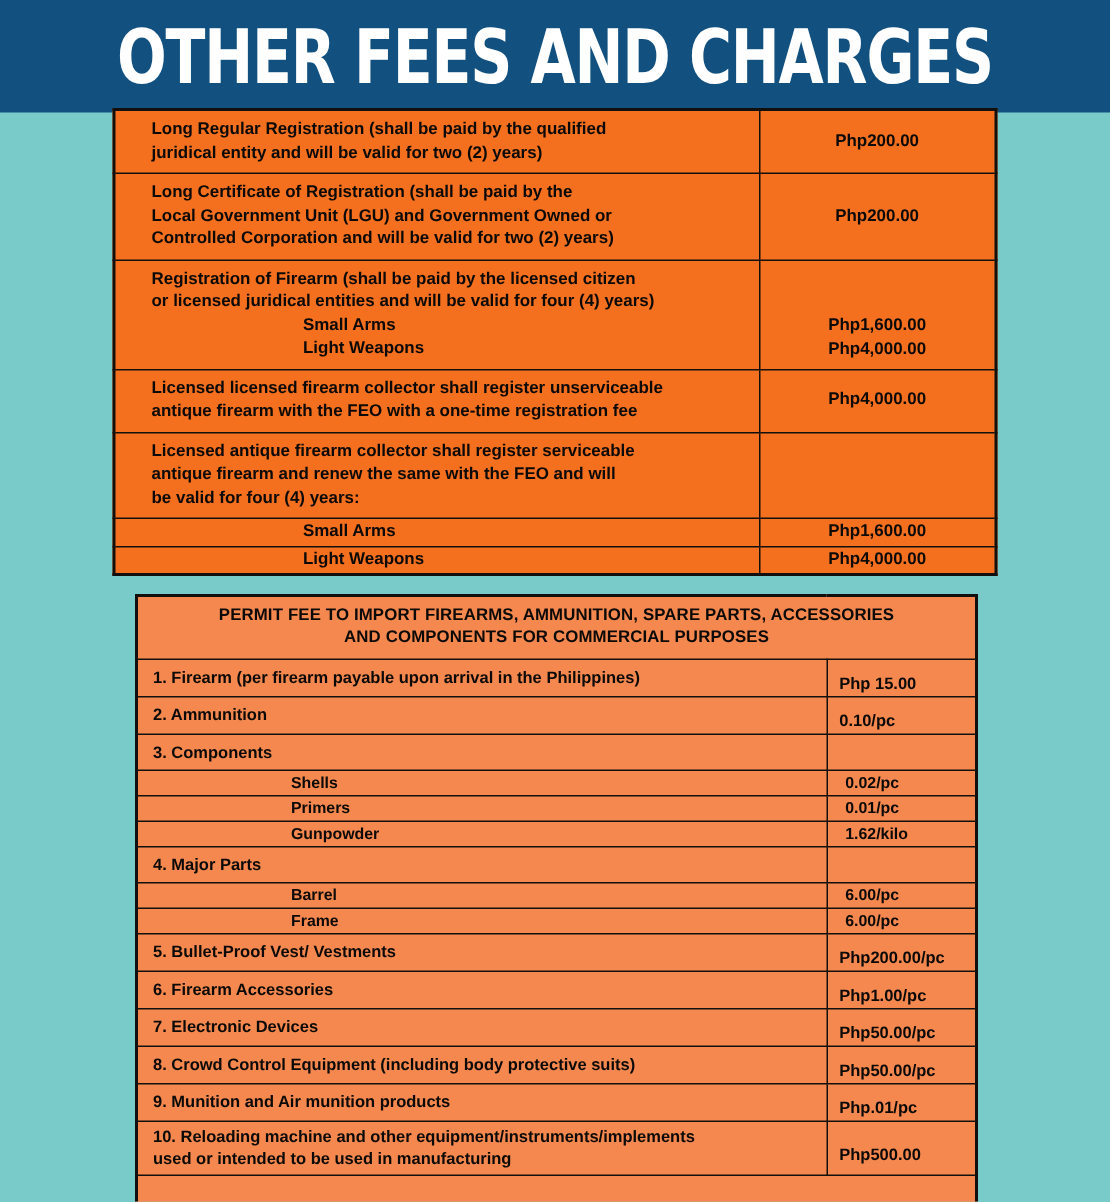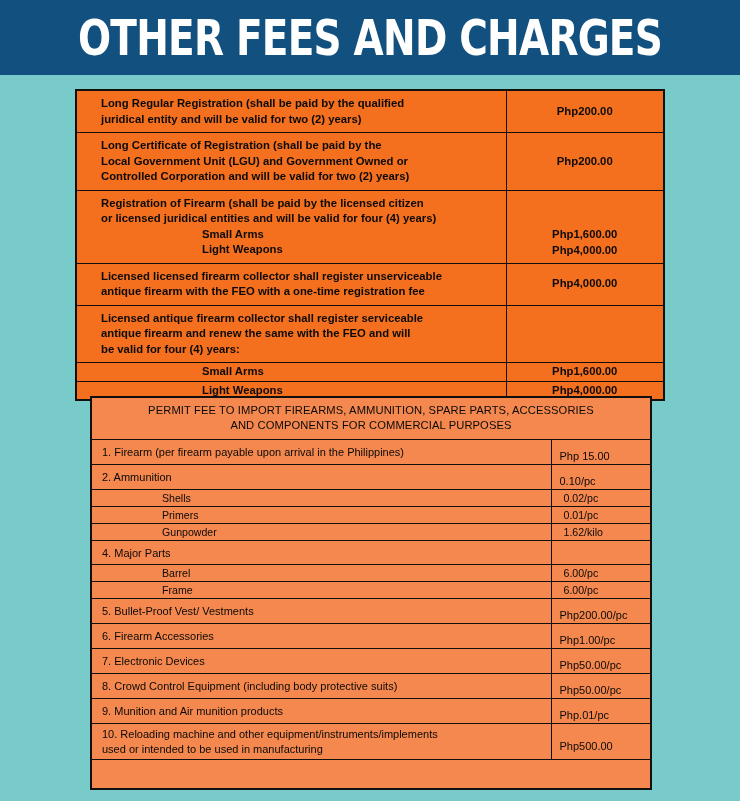--- a/index.html
+++ b/index.html
@@ -53,21 +53,21 @@
   }
   .fee-table td {
     border: 1.5px solid #12100e;
     vertical-align: middle;
     padding: 0;
   }
 
   
   #table-registration {
     left: 75px;
-    top: 89px;
+    top: 72px;
     width: 588px;
     background: #f4701f;
   }
   #table-registration td {
     background: #f4701f;
     color: #0c0a08;
     font-size: 11.3px;
     font-weight: bold;
     line-height: 15.5px;
   }
@@ -97,36 +97,36 @@
   #table-import {
     left: 90px;
     top: 396px;
     width: 560px;
     background: #f4884f;
   }
   #table-import td {
     background: #f4884f;
     color: #0c0a08;
     font-size: 11px;
-    font-weight: normal;
+    font-weight: bold;
     line-height: 14px;
   }
   #table-import td.t2-head {
     text-align: center;
     padding: 5px 8px 6px 8px;
     font-size: 11.2px;
     line-height: 15px;
     letter-spacing: 0.1px;
   }
   #table-import td.t2-item {
     padding: 4px 4px 4px 10px;
     height: 15px;
   }
   #table-import td.t2-sub {
-    padding: 1px 4px 1px 70px;
+    padding: 1px 4px 1px 102px;
     height: 9px;
     font-size: 10.6px;
   }
   #table-import td.t2-price {
     padding: 9px 4px 1px 8px;
     font-size: 11px;
   }
   #table-import td.t2-price-sub {
     padding: 1px 4px 1px 12px;
     font-size: 10.6px;
@@ -226,20 +226,24 @@
     </tr>
 
     <tr>
       <td class="t2-item">1. Firearm  (per firearm payable upon arrival in the Philippines)</td>
       <td class="t2-price">Php 15.00</td>
     </tr>
     <tr>
       <td class="t2-item">2. Ammunition</td>
       <td class="t2-price">0.10/pc</td>
     </tr>
+    <tr>
+      <td class="t2-item">3. Components</td>
+      <td class="t2-blank"></td>
+    </tr>
 
     <tr>
       <td class="t2-sub">Shells</td>
       <td class="t2-price-sub">0.02/pc</td>
     </tr>
     <tr>
       <td class="t2-sub">Primers</td>
       <td class="t2-price-sub">0.01/pc</td>
     </tr>
     <tr>

